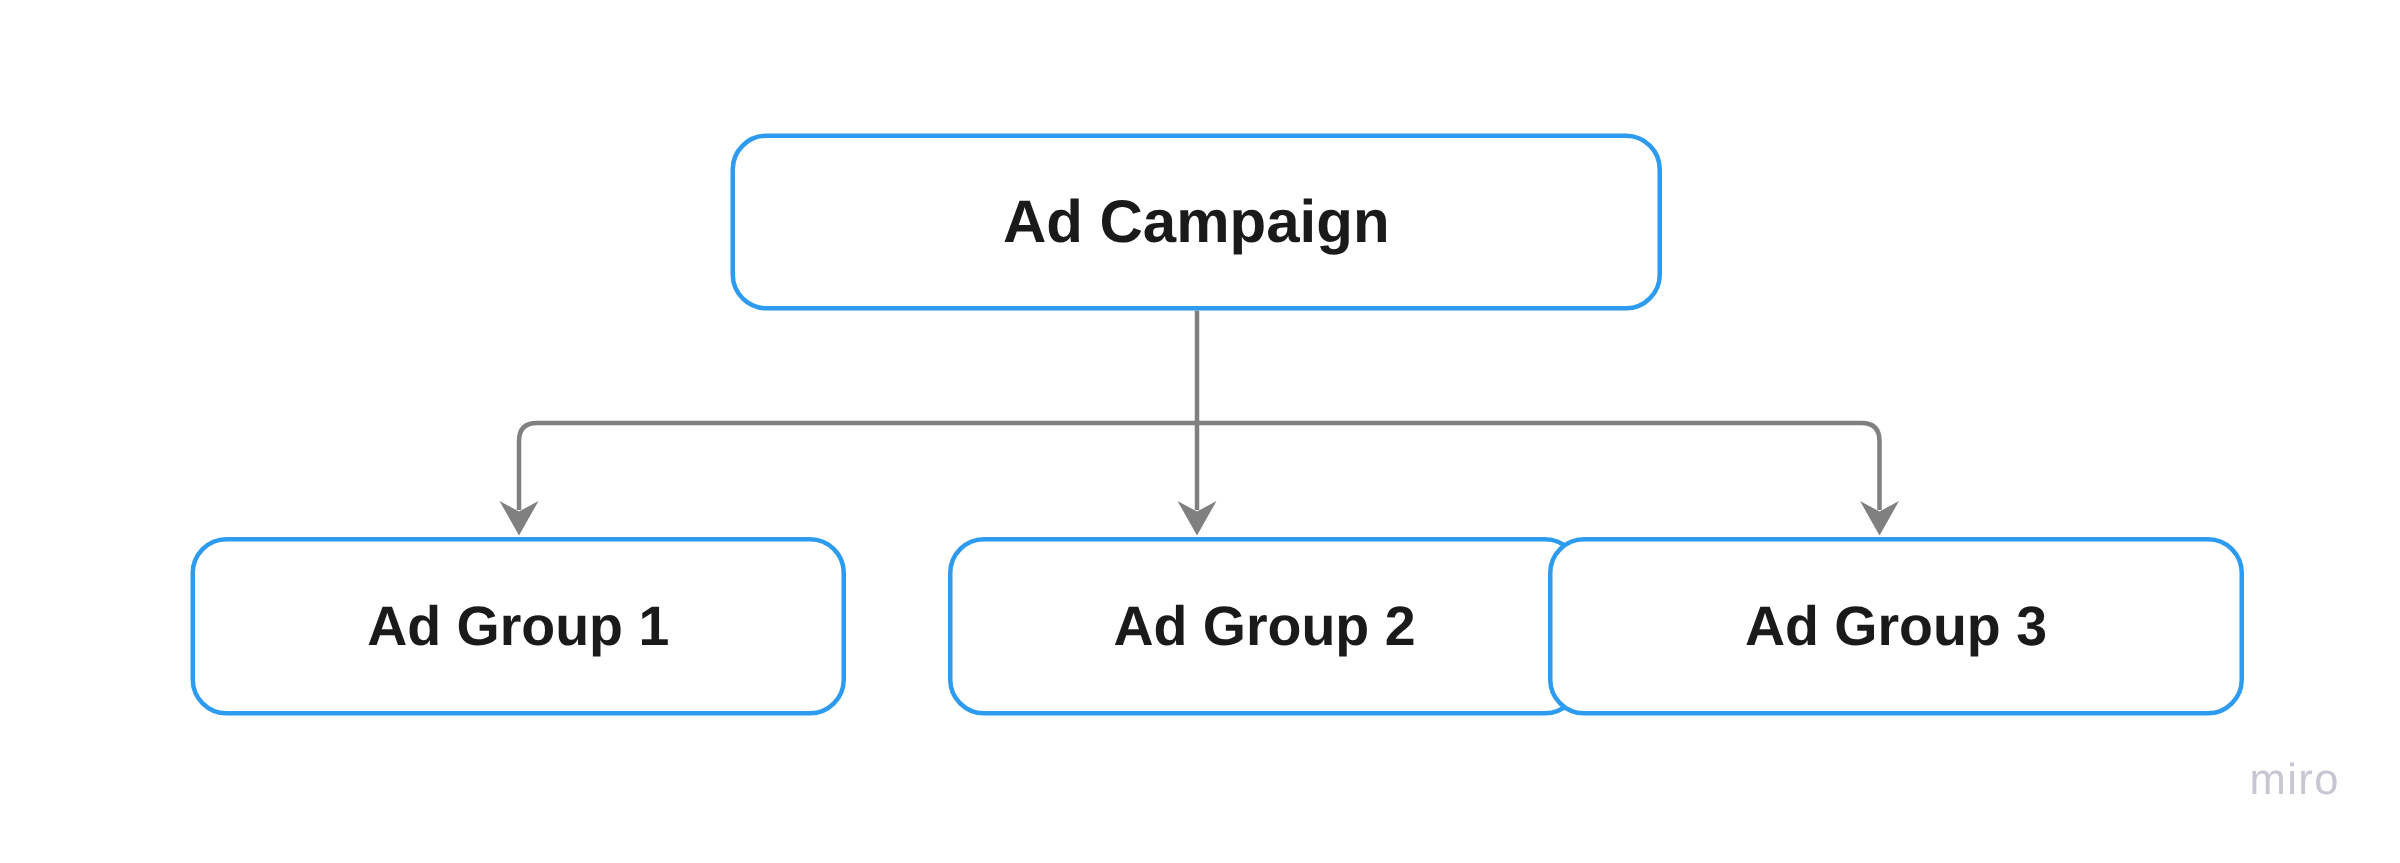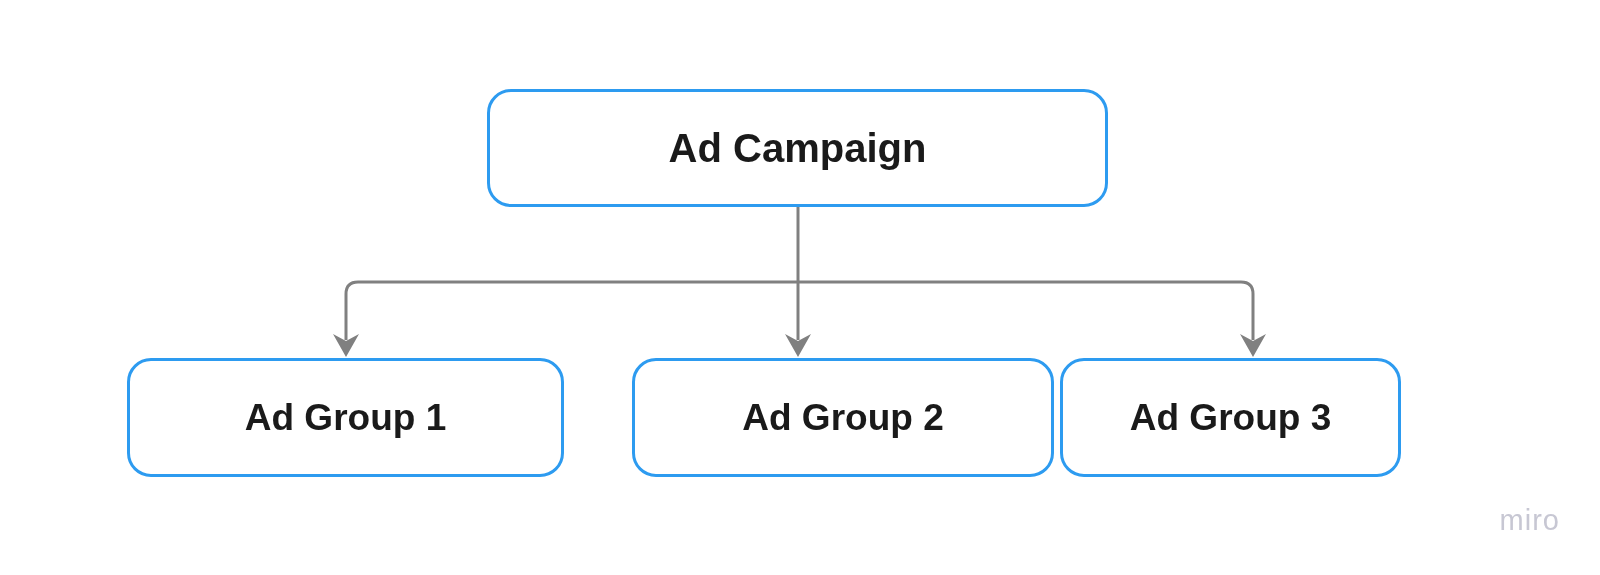--- a/index.html
+++ b/index.html
@@ -51,21 +51,21 @@
     height: 118px;
     font-size: 40px;
   }
   .node-child {
     top: 358px;
     height: 119px;
     font-size: 37px;
   }
   .node-child-1 { left: 127px;  width: 437px; justify-content: center; }
   .node-child-2 { left: 587px;  width: 422px; margin-left: 45px; }
-  .node-child-3 { left: 1060px; width: 341px; justify-content: center; }
+  .node-child-3 { left: 1032px; width: 464px; justify-content: center; }
   .watermark {
     position: absolute;
     right: 40px;
     top: 504px;
     font-size: 29px;
     font-weight: 500;
     letter-spacing: 1px;
     color: var(--watermark_text, #c7c7d3);
     user-select: none;
   }

